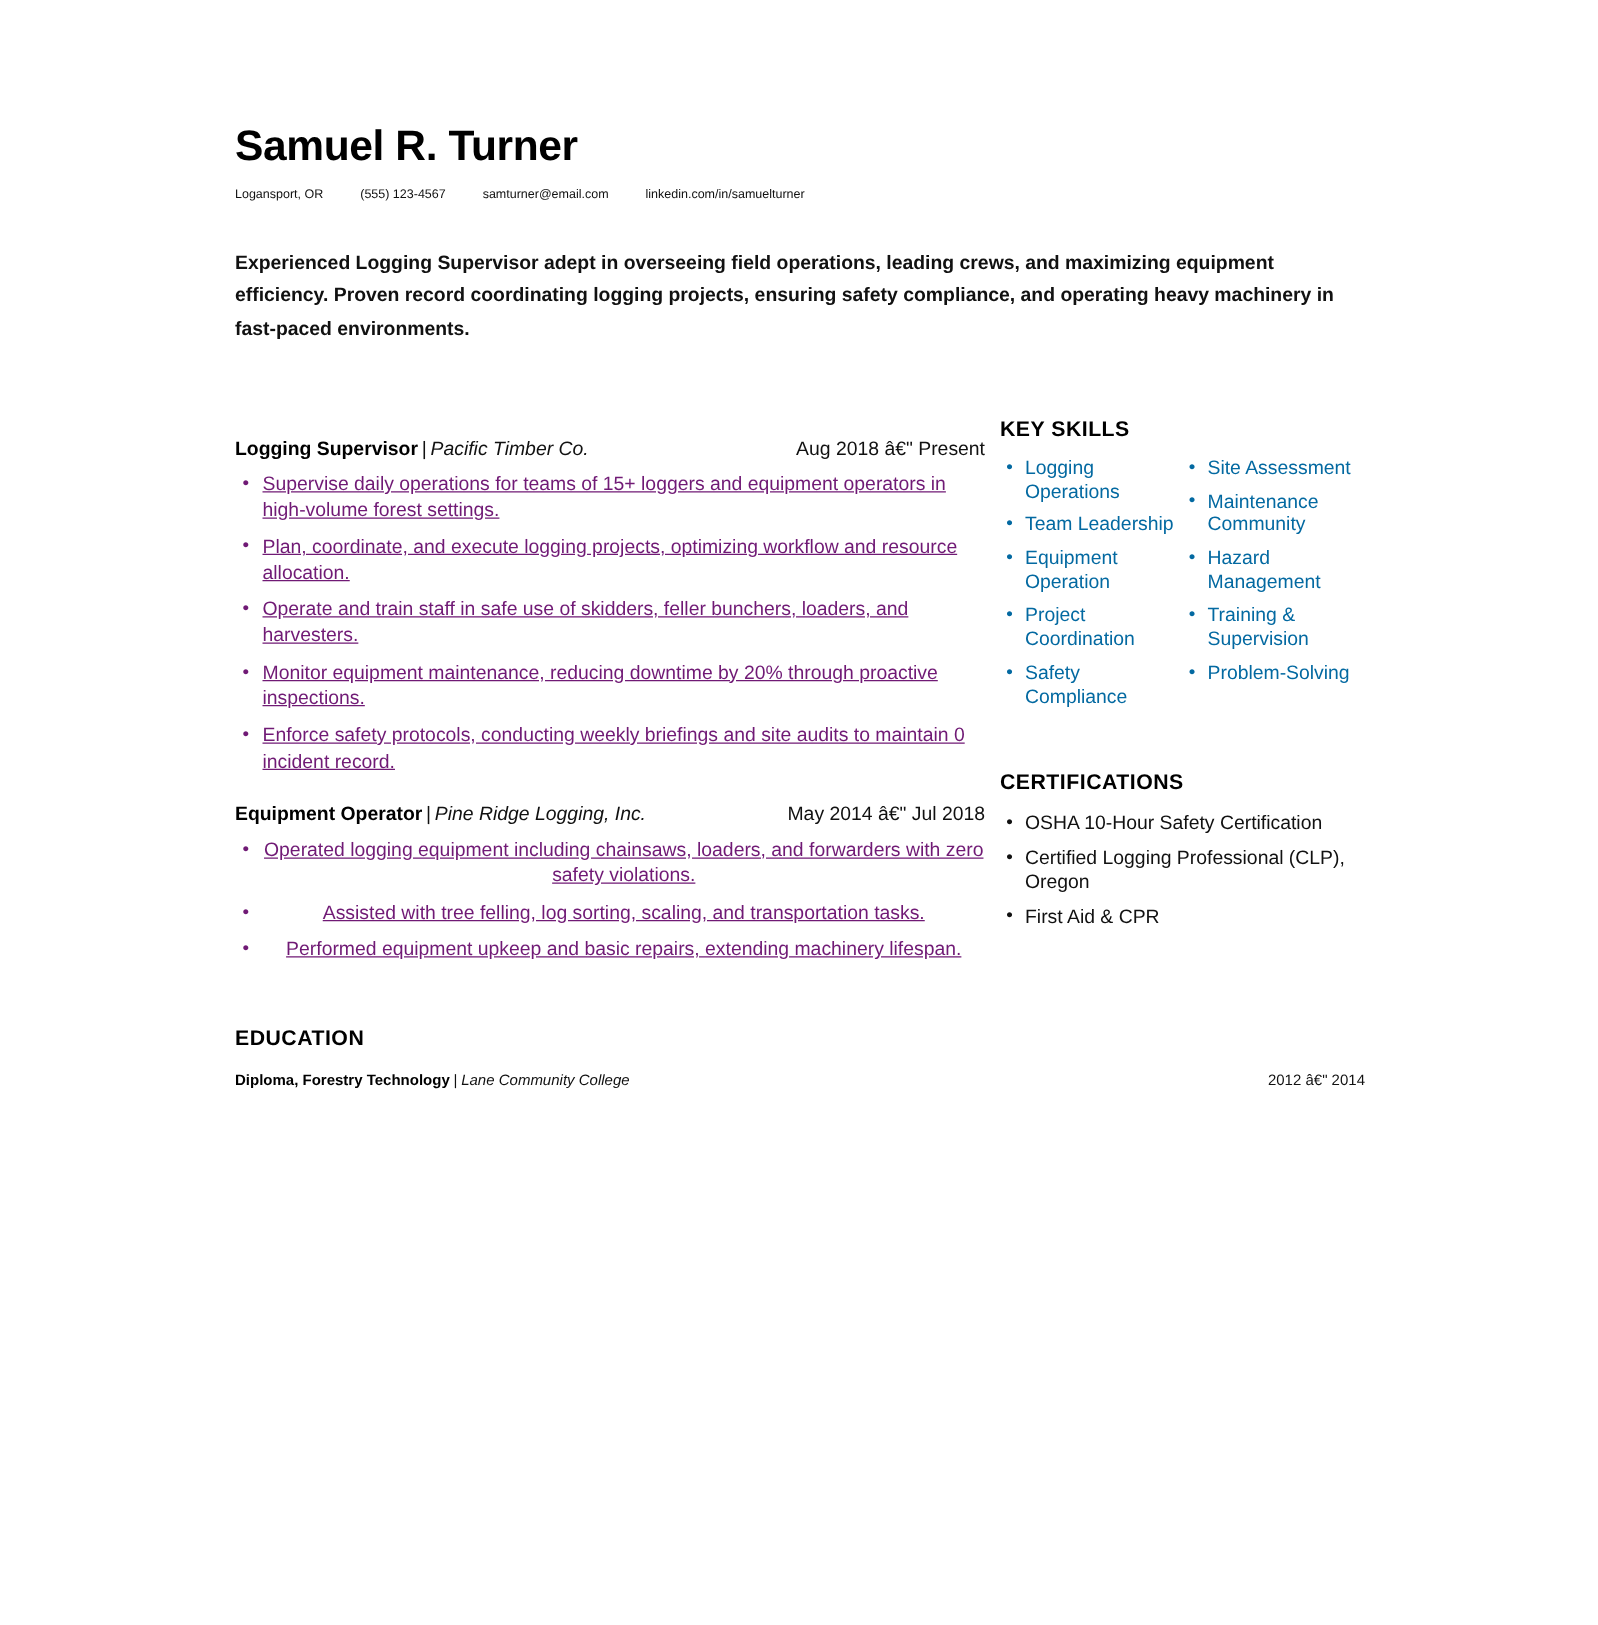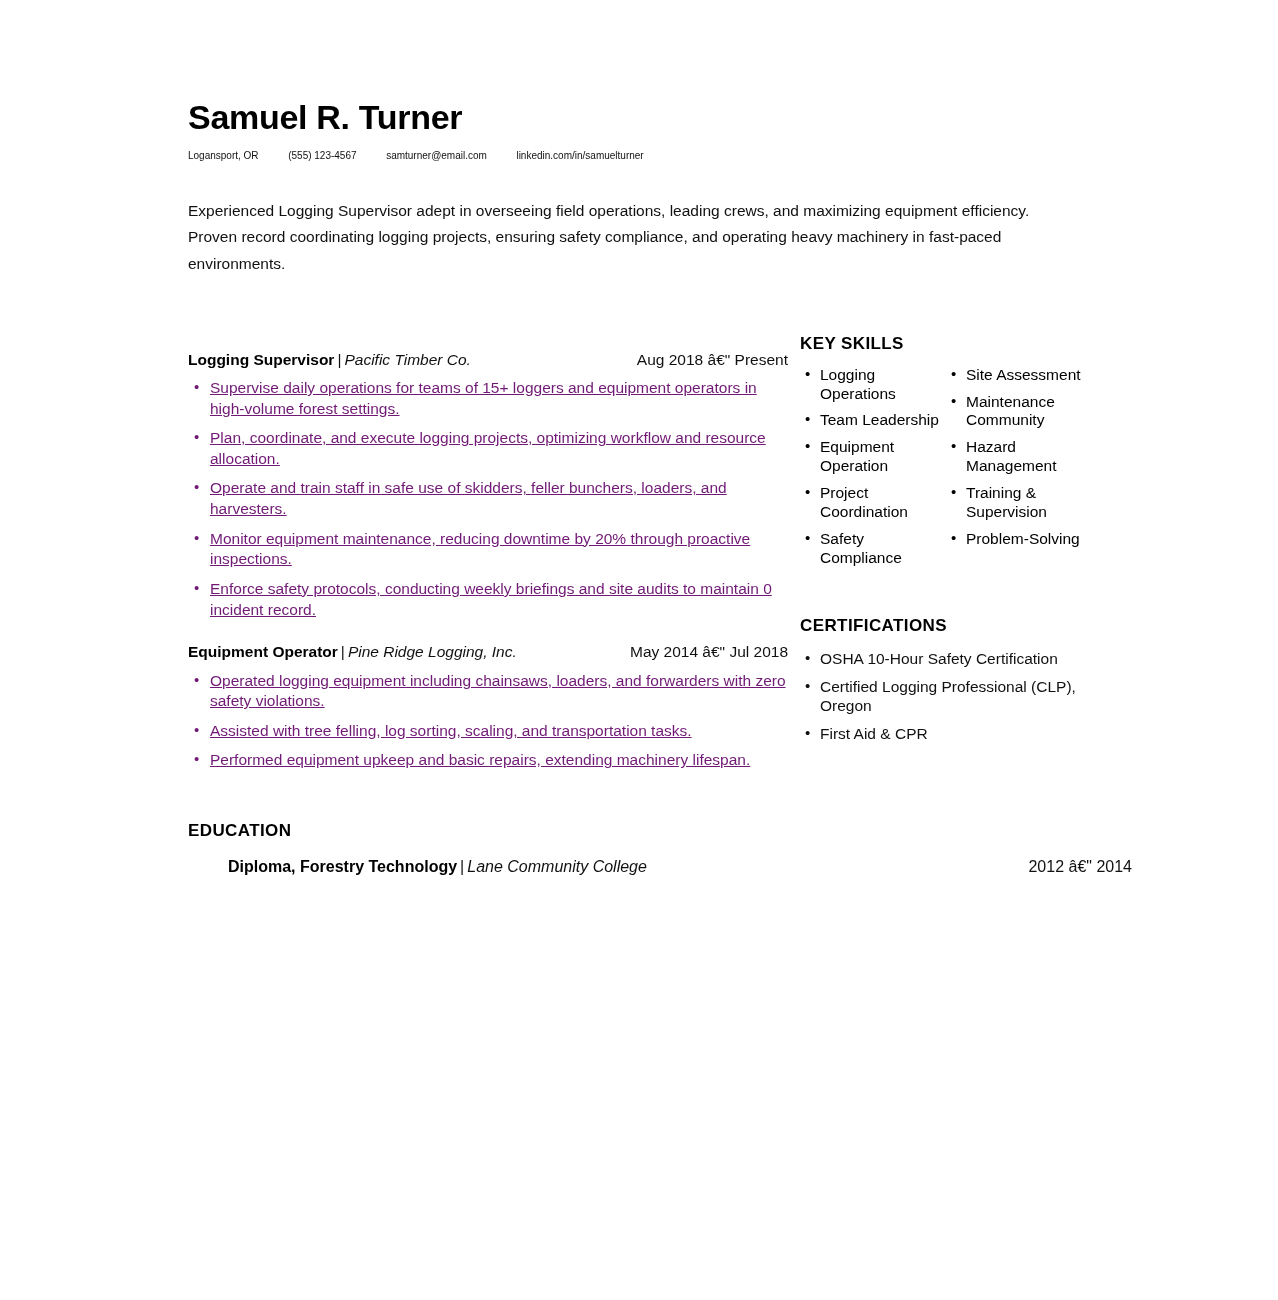--- a/index.html
+++ b/index.html
@@ -53,20 +53,21 @@
     margin: 0;
   }
 
   .summary-block { margin-top: 36px; }
   .summary-text {
     font-size: 15.5px;
     line-height: 1.72;
     margin-top: 16px;
     max-width: 880px;
     color: #111111;
+    font-weight: bold;
   }
 
   
   .body-cols {
     display: flex;
     align-items: flex-start;
     margin-top: 56px;
   }
   .col-left {
     width: 600px;
@@ -121,21 +122,21 @@
   ul.bullets > li:last-child { margin-bottom: 0; }
   ul.bullets > li::before {
     content: "\2022";
     position: absolute;
     left: 6px;
     top: -1px;
     font-size: 15px;
     line-height: 1.33;
   }
 
-  .job-second { margin-top: 22px; }
+  .job-second { margin-top: 22px; text-align: center; }
 
   
   .skills-grid {
     display: flex;
     margin-top: 12px;
   }
   .skills-col {
     flex: 0 0 50%;
     box-sizing: border-box;
   }
@@ -144,21 +145,21 @@
     list-style: none;
     margin: 0;
     padding: 0;
   }
   ul.skill-list > li {
     position: relative;
     padding-left: 20px;
     font-size: 15.5px;
     line-height: 1.22;
     margin-bottom: 8px;
-    color: #000000;
+    color: #0369a1;
   }
   ul.skill-list > li::before {
     content: "\2022";
     position: absolute;
     left: 5px;
     top: -1px;
     font-size: 15px;
   }
 
   
@@ -184,24 +185,23 @@
     font-size: 15px;
   }
 
   
   .education-block { margin-top: 50px; }
   .education-row {
     display: flex;
     align-items: baseline;
     justify-content: space-between;
     margin-top: 16px;
-    font-size: 16px;
+    font-size: 12px;
     line-height: 1.25;
     width: 904px;
-    margin-left: 40px;
   }
   .edu-degree {
     font-weight: bold;
     color: #000000;
   }
   .edu-pipe {
     font-weight: normal;
     padding: 0 3px;
   }
   .edu-school { font-style: italic; }

